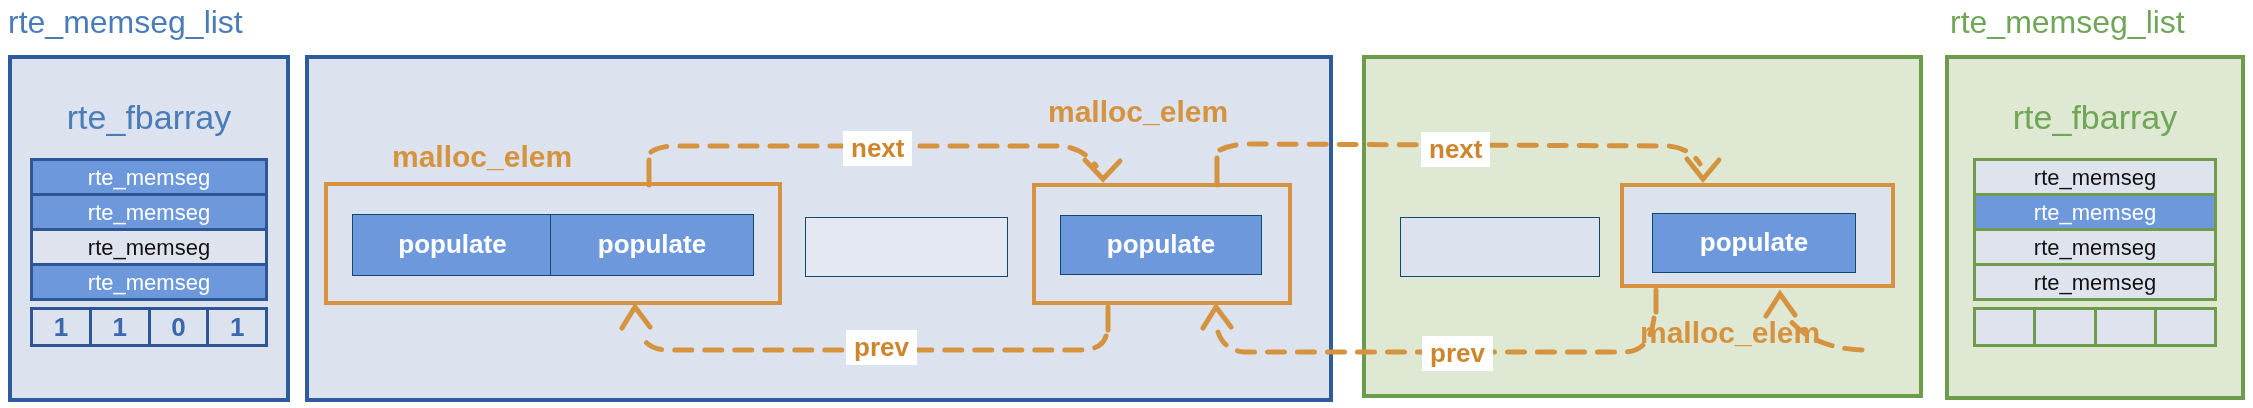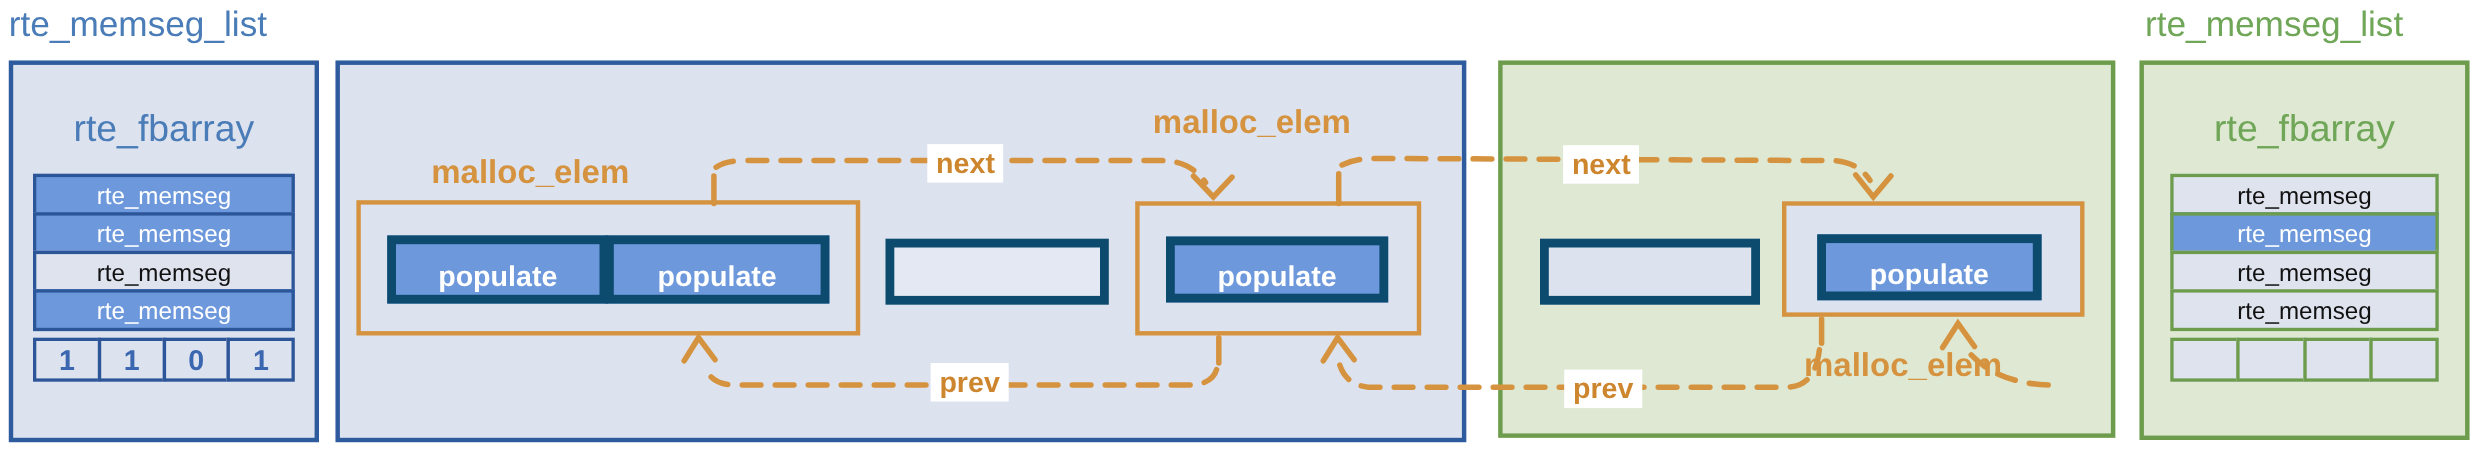--- a/index.html
+++ b/index.html
@@ -28,21 +28,21 @@
   .row-free{background:#dfe3ee;color:#111111;}
   
   .bits{position:absolute;display:flex;}
   .bitcell{box-sizing:border-box;flex:1;height:40px;line-height:35px;text-align:center;
            font-size:26px;font-weight:bold;color:#3b67b0;background:#dce2ee;margin-left:-3px;}
   .bitcell:first-child{margin-left:0;}
   .bitcell-green{background:#dfe3ee;color:#111111;}
   
   .elem-box{position:absolute;box-sizing:border-box;border:4px solid #d6933f;}
   .elem-label{position:absolute;font-size:30px;font-weight:bold;color:#d6933f;white-space:nowrap;}
-  .seg{position:absolute;box-sizing:border-box;border:8px solid #0c4a6e;background:#6d99dc;
+  .seg{position:absolute;box-sizing:border-box;border:1px solid #0c4a6e;background:#6d99dc;
        color:#ffffff;font-size:26px;font-weight:bold;text-align:center;}
   .seg-free{background:#e4e8f2;color:#111111;}
   .elem-fill{background:#dce2ee;}
   
   .chip{position:absolute;background:#ffffff;color:#cd852e;font-size:26px;font-weight:bold;
         padding:2px 8px;z-index:6;}
   
   .connectors{position:absolute;left:0;top:0;z-index:4;pointer-events:none;}
   .dash{stroke:#d6933f;stroke-width:5;fill:none;stroke-dasharray:17 13;stroke-linecap:round;}
   .solid{stroke:#d6933f;stroke-width:5;fill:none;stroke-linecap:round;}

